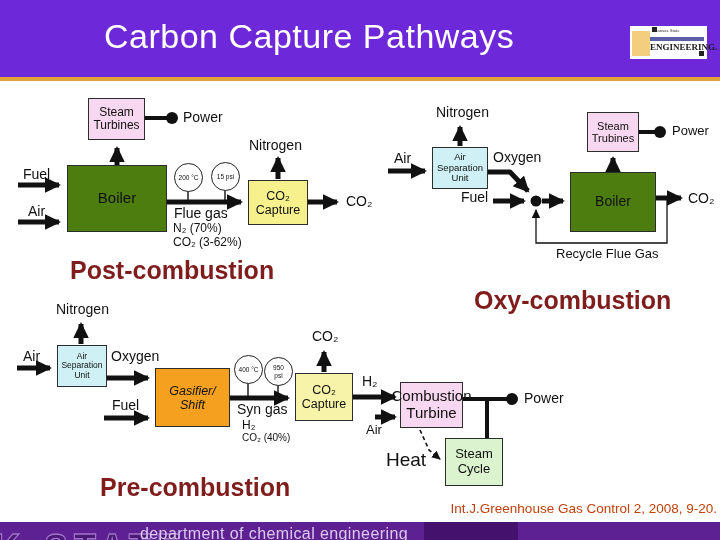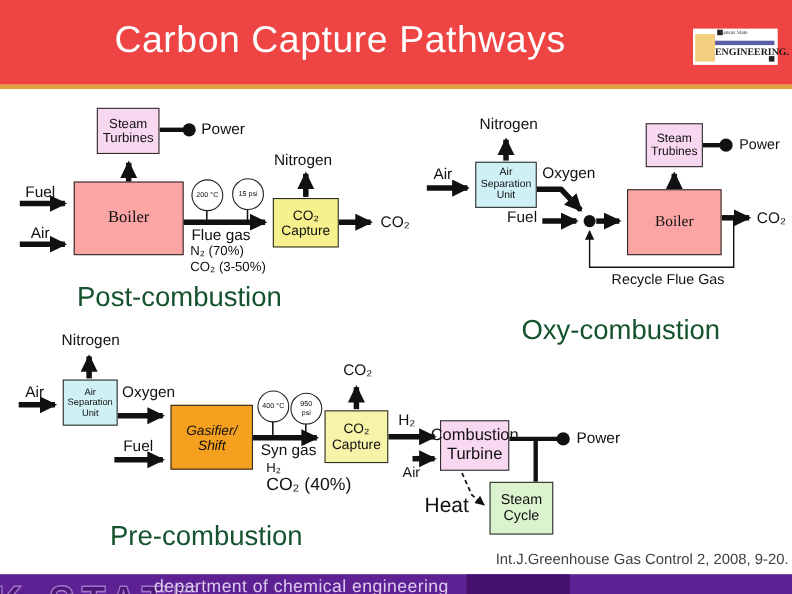--- a/index.html
+++ b/index.html
@@ -1,52 +1,52 @@
 <!DOCTYPE html>
 <html><head>
 <meta charset="utf-8">
 <style>
   html,body{margin:0;padding:0;}
   .slide{
     position:relative;width:720px;height:540px;background:#ffffff;
     font-family:"Liberation Sans", sans-serif;overflow:hidden;color:#111;
   }
   
-  .header{position:absolute;left:0;top:0;width:720px;height:77px;background:#ef4444;}
+  .header{position:absolute;left:0;top:0;width:720px;height:77px;background:#6d28d9;}
   .goldline{position:absolute;left:0;top:77px;width:720px;height:4px;background:#e0a33b;}
   .title{position:absolute;left:104px;top:17px;font-size:34px;color:#ffffff;letter-spacing:0.5px;}
   .logo{position:absolute;left:630px;top:26px;width:77px;height:33px;background:#ffffff;}
   .logo-yellow{position:absolute;left:2px;top:5px;width:18px;height:25px;background:#f2ce7e;}
   .logo-sq1{position:absolute;left:22px;top:1px;width:5px;height:5px;background:#222;}
   .logo-tiny{position:absolute;left:24px;top:2px;font-size:5px;color:#333;font-family:"Liberation Serif",serif;white-space:nowrap;}
   .logo-bar{position:absolute;left:20px;top:11px;width:54px;height:4px;background:#5b5ea6;}
   .logo-text{position:absolute;left:20px;top:16px;font-size:9px;font-weight:bold;color:#1a1a1a;font-family:"Liberation Serif",serif;white-space:nowrap;}
   .logo-sq2{position:absolute;right:3px;bottom:3px;width:5px;height:5px;background:#222;}
   
   svg.wires{position:absolute;left:0;top:0;z-index:1;pointer-events:none;}
   .box{
     position:absolute;z-index:2;border:1.7px solid #2d2d2d;
     display:flex;align-items:center;justify-content:center;text-align:center;
     white-space:pre-line;line-height:1.12;color:#111;box-sizing:border-box;
   }
-  .tan{background:#fca5a5;font-family:Liberation Serif, serif;}
+  .tan{background:#4d7c0f;}
   .orange{background:#f5a01e;}
   .yellow{background:#f6f18d;}
   .paleyellow{background:#f7f3a9;}
   .cyan{background:#cff0f4;}
   .pink{background:#f8d7f0;}
   .green{background:#dbf3cf;}
   .gauge{
     position:absolute;z-index:2;border:1.5px solid #222;border-radius:50%;background:#fff;
     display:flex;align-items:center;justify-content:center;text-align:center;
     white-space:pre-line;line-height:1.1;color:#111;box-sizing:border-box;
   }
   .lbl{position:absolute;z-index:3;color:#111;white-space:nowrap;}
-  .seclabel{position:absolute;z-index:3;font-weight:normal;font-size:25px;color:#14532d;white-space:nowrap;}
-  .citation{position:absolute;z-index:3;right:3px;top:501px;font-size:13.5px;color:#404040;white-space:nowrap;}
+  .seclabel{position:absolute;z-index:3;font-weight:bold;font-size:25px;color:#7f1d1d;white-space:nowrap;}
+  .citation{position:absolute;z-index:3;right:3px;top:501px;font-size:13.5px;color:#c2410c;white-space:nowrap;}
   
   .footer{position:absolute;left:0;top:522px;width:720px;height:18px;background:#5e2193;overflow:hidden;z-index:4;}
   .watermark{
     position:absolute;left:-6px;top:1px;font-size:36px;font-weight:bold;letter-spacing:6px;
     color:#4b1877;-webkit-text-stroke:1.2px #9f74c9;transform:scaleY(1.2);transform-origin:top left;white-space:nowrap;
   }
   .footer-dark{position:absolute;left:424px;top:0;width:94px;height:18px;background:#44116c;}
   .dept{position:absolute;left:140px;top:3px;font-size:16px;color:#dccbee;letter-spacing:0.4px;white-space:nowrap;}
 </style>
 </head>
@@ -125,21 +125,21 @@
   <div class="box yellow" style="left:248px;top:180px;width:60px;height:45px;font-size:12.5px;">CO₂
 Capture</div>
   <div class="gauge" style="left:174px;top:163px;width:29px;height:29px;font-size:6.5px;">200 °C</div>
   <div class="gauge" style="left:211px;top:162px;width:29px;height:29px;font-size:6.5px;">15 psi</div>
   <div class="lbl" style="left:23px;top:166px;font-size:14px;">Fuel</div>
   <div class="lbl" style="left:28px;top:203px;font-size:14px;">Air</div>
   <div class="lbl" style="left:183px;top:109px;font-size:14px;">Power</div>
   <div class="lbl" style="left:249px;top:137px;font-size:14px;">Nitrogen</div>
   <div class="lbl" style="left:174px;top:205px;font-size:14px;">Flue gas</div>
   <div class="lbl" style="left:173px;top:221px;font-size:12px;">N₂ (70%)</div>
-  <div class="lbl" style="left:173px;top:235px;font-size:12px;">CO₂ (3-50%)</div>
+  <div class="lbl" style="left:173px;top:235px;font-size:12px;">CO₂ (3-62%)</div>
   <div class="lbl" style="left:346px;top:193px;font-size:14px;">CO₂</div>
   <div class="seclabel" style="left:70px;top:256px;">Post-combustion</div>
 
   <div class="box cyan" style="left:432px;top:147px;width:56px;height:42px;font-size:9.5px;">Air
 Separation
 Unit</div>
   <div class="box tan" style="left:570px;top:172px;width:86px;height:60px;font-size:14px;">Boiler</div>
   <div class="box pink" style="left:587px;top:112px;width:52px;height:40px;font-size:11px;">Steam
 Trubines</div>
   <div class="lbl" style="left:394px;top:150px;font-size:14px;">Air</div>
@@ -164,21 +164,21 @@
 Cycle</div>
   <div class="gauge" style="left:234px;top:355px;width:29px;height:29px;font-size:6.5px;">400 °C</div>
   <div class="gauge" style="left:264px;top:357px;width:29px;height:29px;font-size:6.5px;">950
 psi</div>
   <div class="lbl" style="left:56px;top:301px;font-size:14px;">Nitrogen</div>
   <div class="lbl" style="left:23px;top:348px;font-size:14px;">Air</div>
   <div class="lbl" style="left:111px;top:348px;font-size:14px;">Oxygen</div>
   <div class="lbl" style="left:112px;top:397px;font-size:14px;">Fuel</div>
   <div class="lbl" style="left:237px;top:401px;font-size:14px;">Syn gas</div>
   <div class="lbl" style="left:242px;top:418px;font-size:12px;">H₂</div>
-  <div class="lbl" style="left:242px;top:432px;font-size:16px;">CO₂ (40%)</div>
+  <div class="lbl" style="left:242px;top:432px;font-size:10px;">CO₂ (40%)</div>
   <div class="lbl" style="left:312px;top:328px;font-size:14px;">CO₂</div>
   <div class="lbl" style="left:362px;top:373px;font-size:14px;">H₂</div>
   <div class="lbl" style="left:366px;top:422px;font-size:13px;">Air</div>
   <div class="lbl" style="left:524px;top:390px;font-size:14px;">Power</div>
   <div class="lbl" style="left:386px;top:449px;font-size:19px;">Heat</div>
   <div class="seclabel" style="left:100px;top:473px;">Pre-combustion</div>
 
   <div class="citation">Int.J.Greenhouse Gas Control 2, 2008, 9-20.</div>
 
   <div class="footer">

